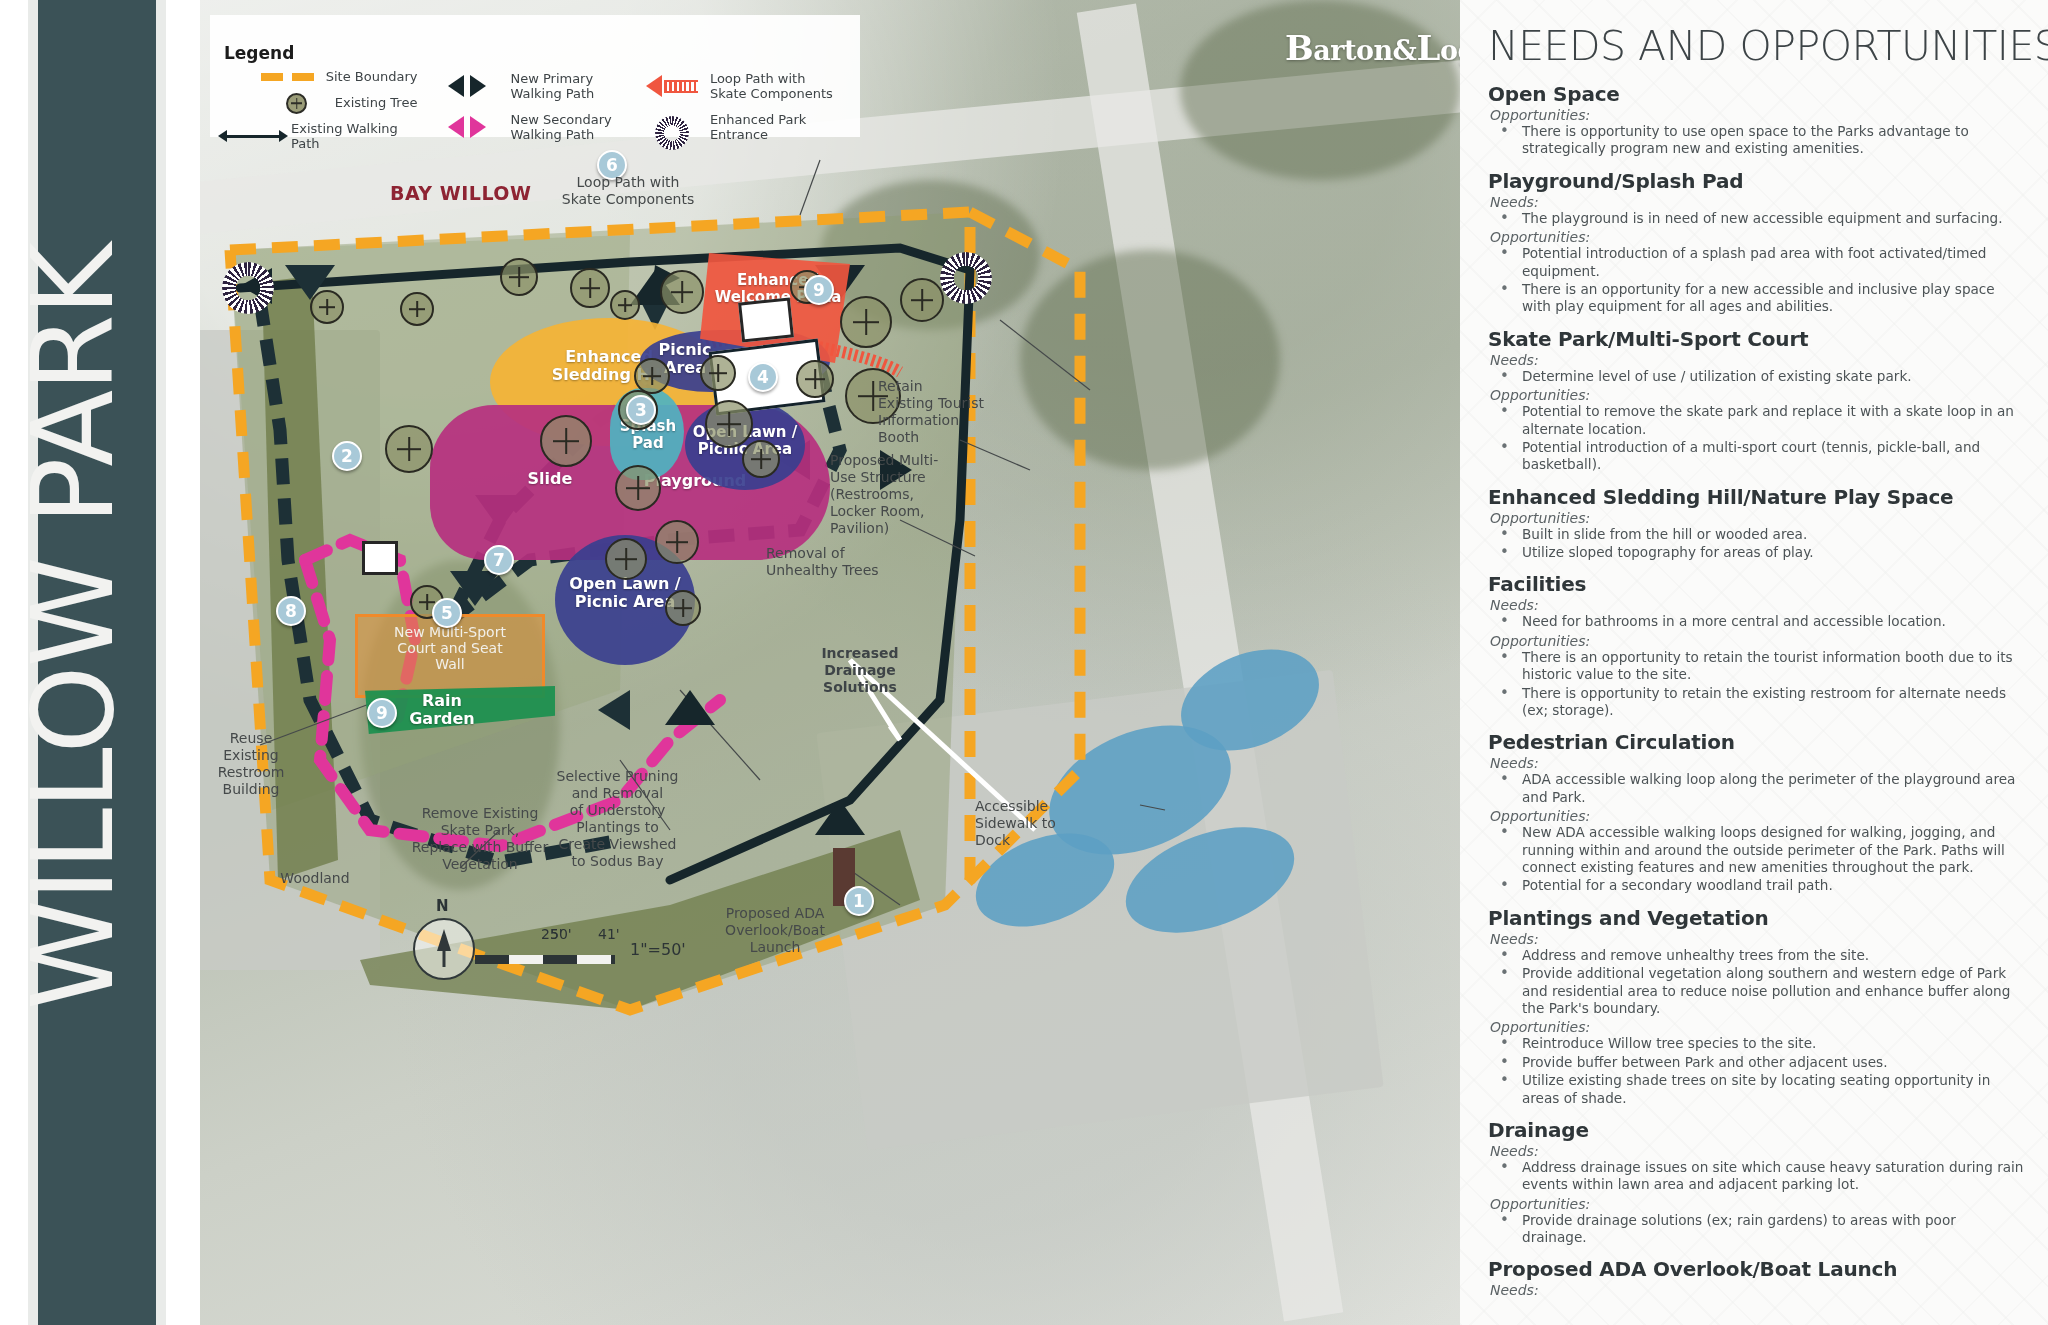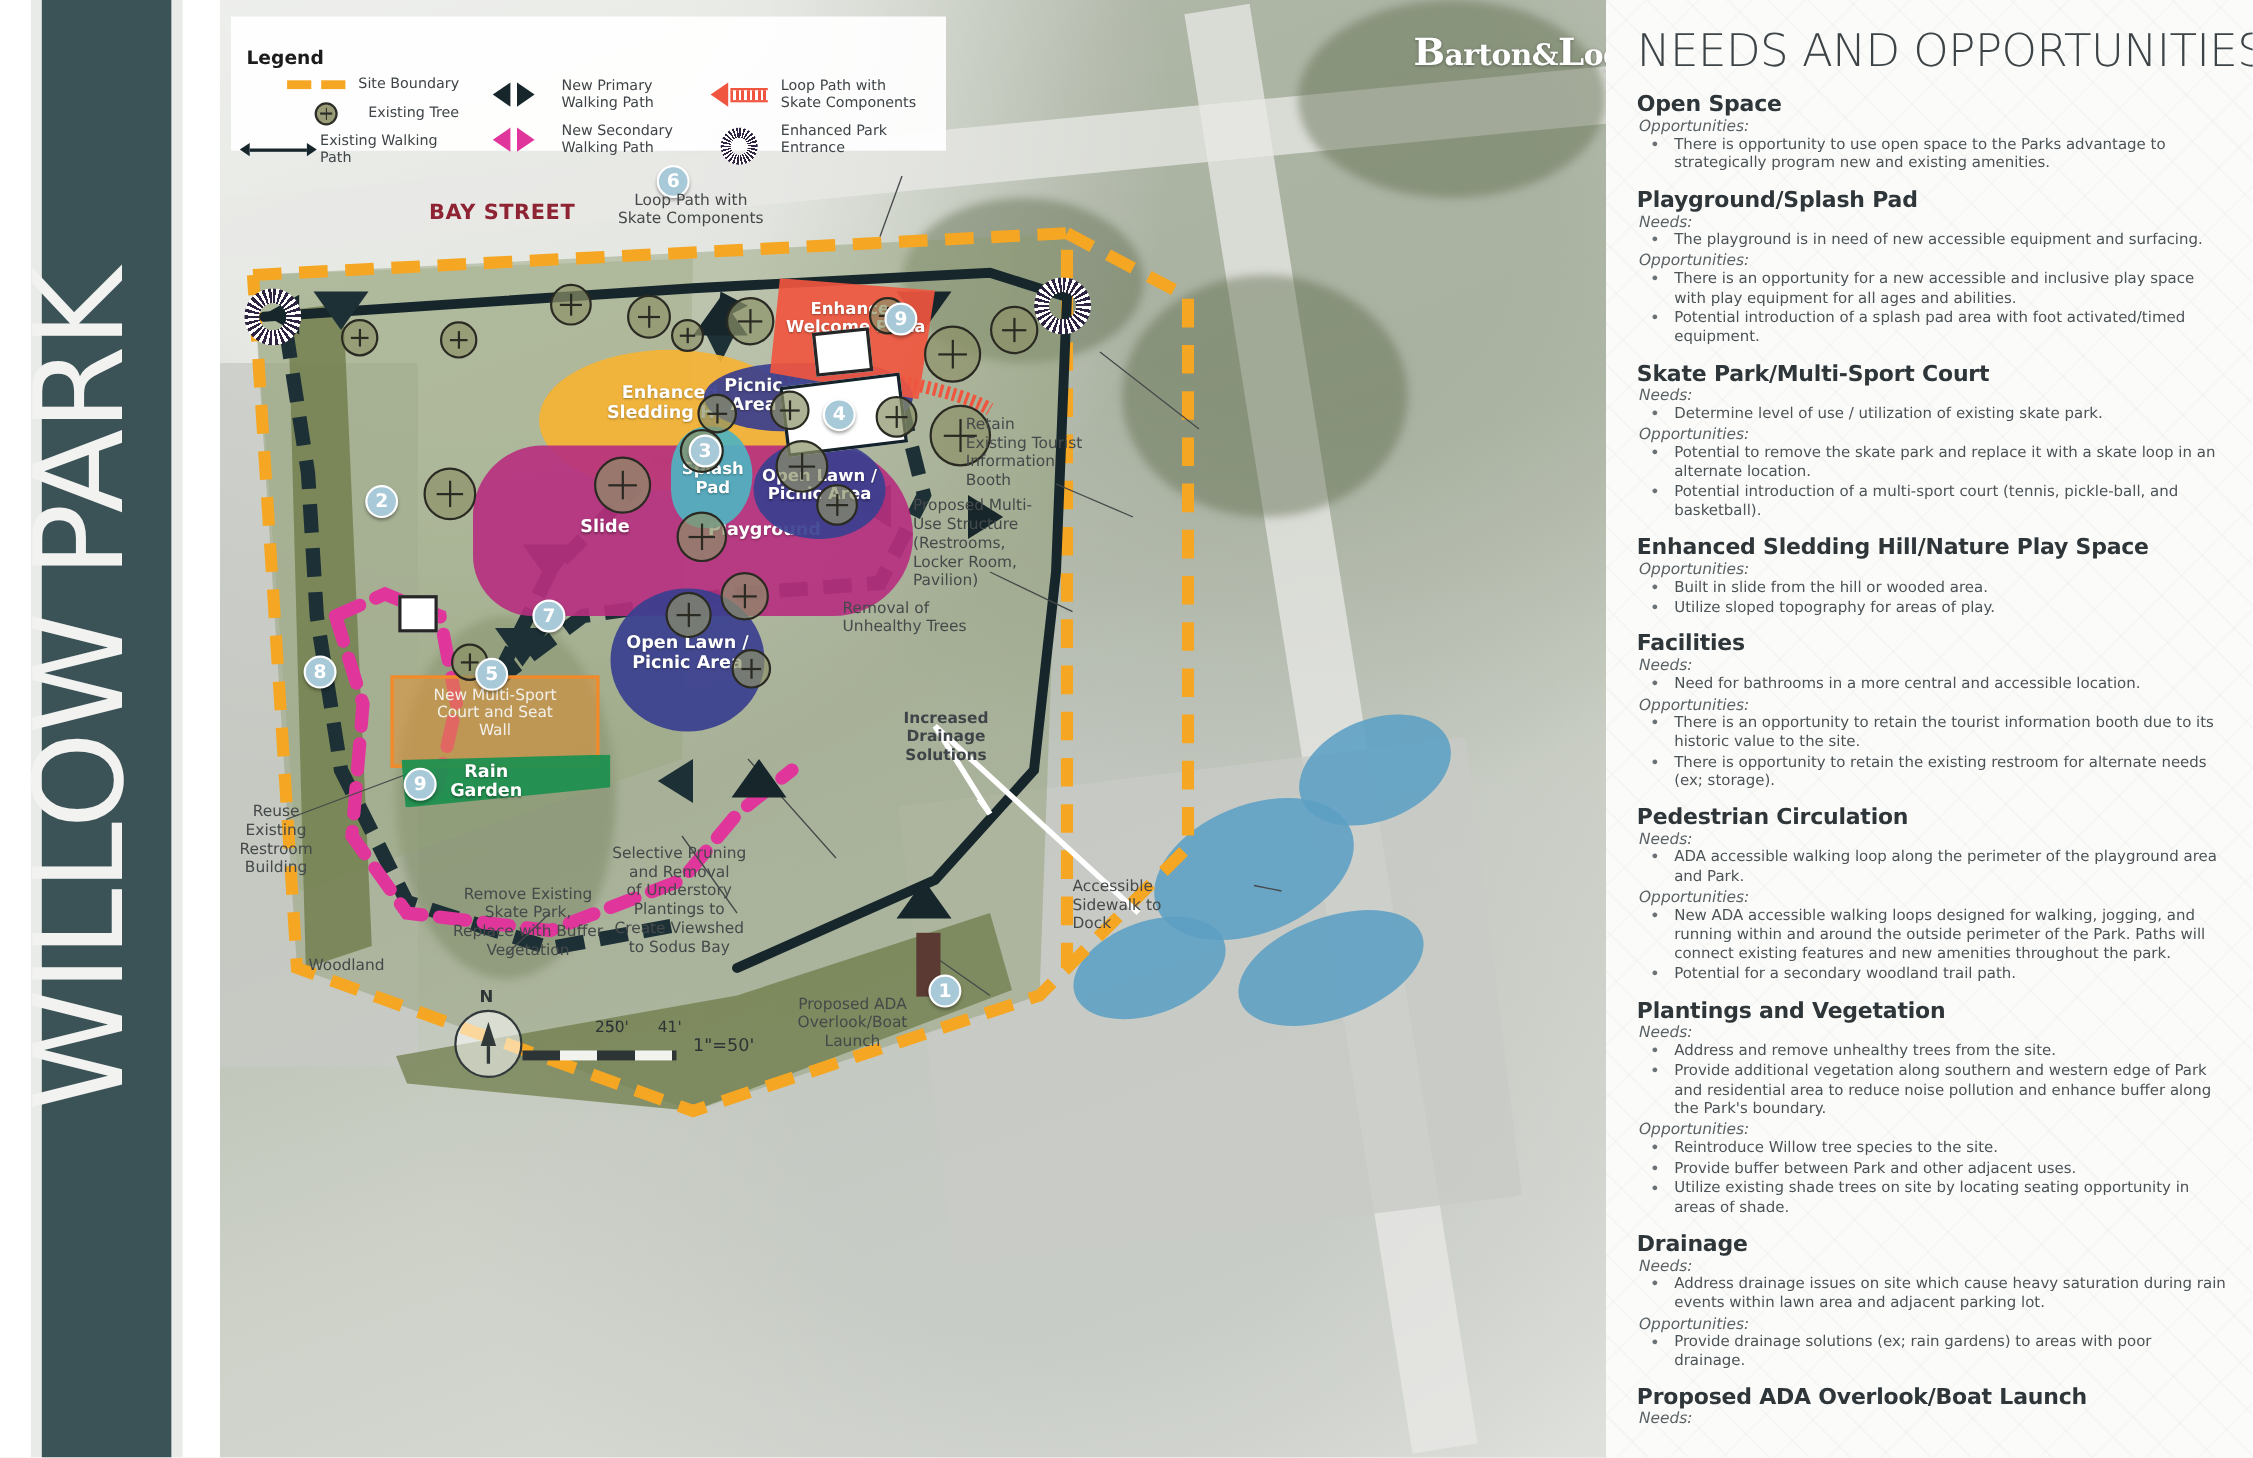--- a/index.html
+++ b/index.html
@@ -398,21 +398,21 @@
     <div class="tree" style="left:505px;top:400px;width:48px;height:48px;"></div>
     <div class="tree" style="left:340px;top:415px;width:52px;height:52px;"></div>
     <div class="tree" style="left:185px;top:425px;width:48px;height:48px;"></div>
     <div class="tree" style="left:415px;top:465px;width:46px;height:46px;"></div>
     <div class="tree" style="left:455px;top:520px;width:44px;height:44px;"></div>
     <div class="tree" style="left:405px;top:538px;width:42px;height:42px;"></div>
     <div class="tree" style="left:465px;top:590px;width:36px;height:36px;"></div>
     <div class="tree" style="left:210px;top:585px;width:34px;height:34px;"></div>
     <div class="tree" style="left:542px;top:440px;width:38px;height:38px;"></div>
 
-    <div class="street-label" style="left:190px;top:182px;">BAY STREET</div>
+    <div class="street-label" style="left:190px;top:182px;">BAY WILLOW</div>
 
     <div class="num-badge" style="left:397px;top:150px;">6</div>
     <div class="num-badge" style="left:604px;top:275px;">9</div>
     <div class="num-badge" style="left:548px;top:362px;">4</div>
     <div class="num-badge" style="left:426px;top:395px;">3</div>
     <div class="num-badge" style="left:132px;top:441px;">2</div>
     <div class="num-badge" style="left:284px;top:545px;">7</div>
     <div class="num-badge" style="left:76px;top:596px;">8</div>
     <div class="num-badge" style="left:232px;top:598px;">5</div>
     <div class="num-badge" style="left:167px;top:698px;">9</div>
@@ -586,22 +586,22 @@
           </ul>
         </div>
         <div class="sec">
           <h4>Playground/Splash Pad</h4>
           <div class="kicker">Needs:</div>
           <ul>
             <li>The playground is in need of new accessible equipment and surfacing.</li>
           </ul>
           <div class="kicker">Opportunities:</div>
           <ul>
+            <li>Potential introduction of a splash pad area with foot activated/timed equipment.</li>
             <li>There is an opportunity for a new accessible and inclusive play space with play equipment for all ages and abilities.</li>
-            <li>Potential introduction of a splash pad area with foot activated/timed equipment.</li>
           </ul>
         </div>
         <div class="sec">
           <h4>Skate Park/Multi-Sport Court</h4>
           <div class="kicker">Needs:</div>
           <ul>
             <li>Determine level of use / utilization of existing skate park.</li>
           </ul>
           <div class="kicker">Opportunities:</div>
           <ul>

